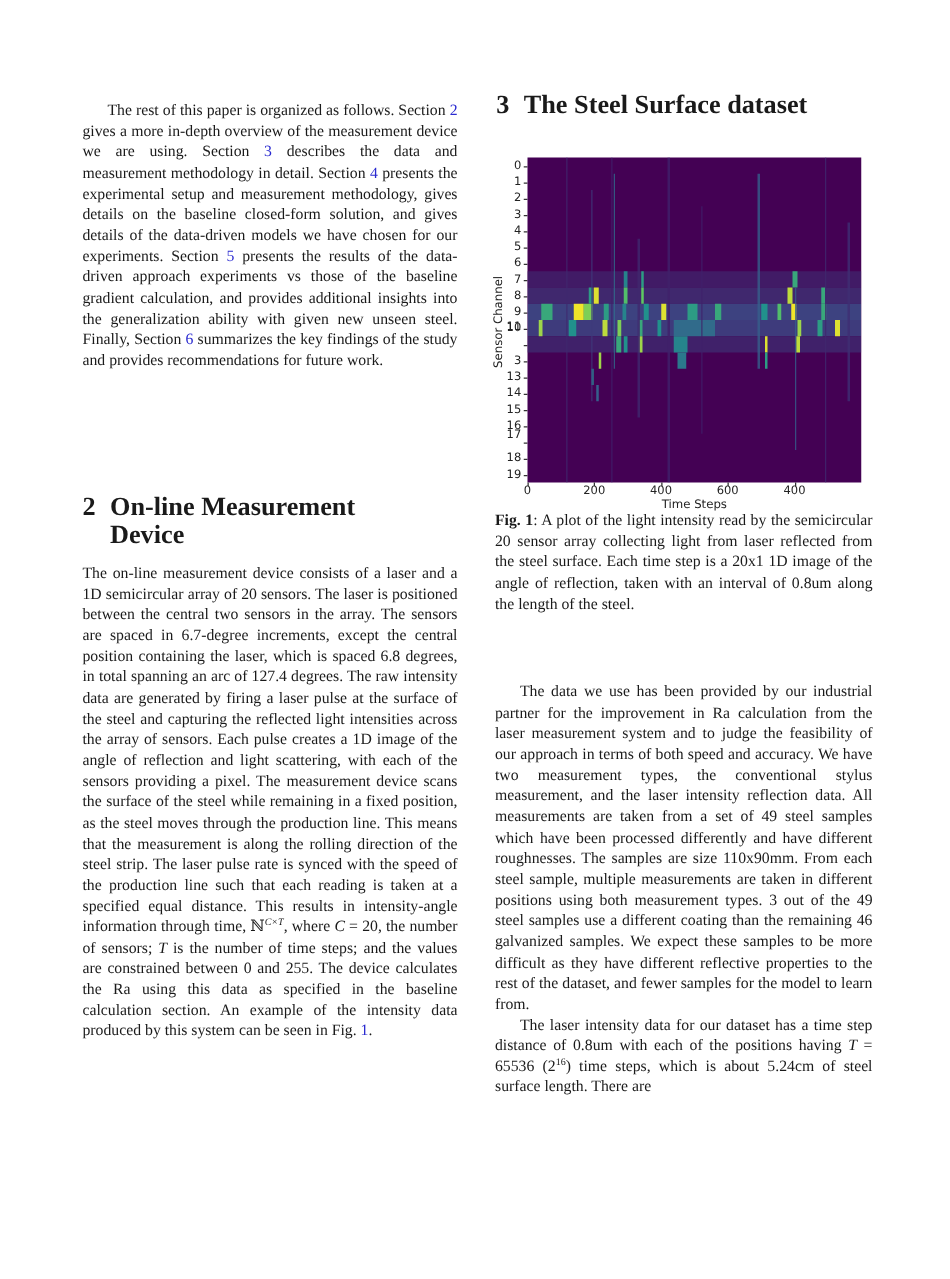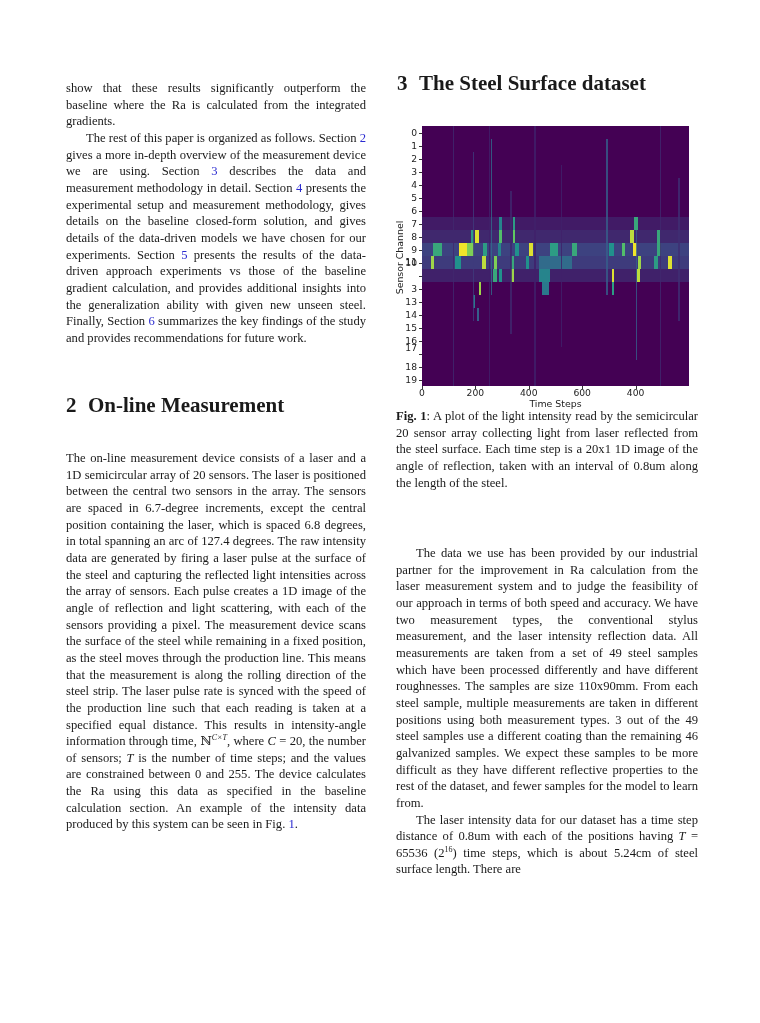--- a/index.html
+++ b/index.html
@@ -35,26 +35,26 @@
   .caption { position: absolute; left: 396px; top: 408px; width: 302px; font-size: 12.6px; line-height: 16.65px;
              text-align: justify; font-family: "Liberation Serif", "DejaVu Serif", serif; }
   .caption b { font-weight: bold; }
   sup { font-size: 8px; line-height: 0; }
   .math { font-style: italic; }
 </style>
 </head>
 <body>
 
 <div class="col col-left">
-  <p class="para">show that these results significantly outperform the baseline where the Ra is calculated from the integrated gradients.</p>
   <p class="para indent"><span>The rest of this paper is organized as follows. Section </span><span class="ref">2</span><span> gives a more in-depth overview of the measurement device we are using. Section </span><span class="ref">3</span><span> describes the data and measurement methodology in detail. Section </span><span class="ref">4</span><span> presents the experimental setup and measurement methodology, gives details on the baseline closed-form solution, and gives details of the data-driven models we have chosen for our experiments. Section </span><span class="ref">5</span><span> presents the results of the data-driven approach experiments vs those of the baseline gradient calculation, and provides additional insights into the generalization ability with given new unseen steel. Finally, Section </span><span class="ref">6</span><span> summarizes the key findings of the study and provides recommendations for future work.</span></p>
 </div>
 
 <h2 class="sec-title h2-left">
   <span class="sec-num">2</span><span>On-line Measurement</span>
+  <span class="sec-hang">Device</span>
 </h2>
 
 <div class="col" style="left:66px; top:450px; width:300px;">
   <p class="para"><span>The on-line measurement device consists of a laser and a 1D semicircular array of 20 sensors. The laser is positioned between the central two sensors in the array. The sensors are spaced in 6.7-degree increments, except the central position containing the laser, which is spaced 6.8 degrees, in total spanning an arc of 127.4 degrees. The raw intensity data are generated by firing a laser pulse at the surface of the steel and capturing the reflected light intensities across the array of sensors. Each pulse creates a 1D image of the angle of reflection and light scattering, with each of the sensors providing a pixel. The measurement device scans the surface of the steel while remaining in a fixed position, as the steel moves through the production line. This means that the measurement is along the rolling direction of the steel strip. The laser pulse rate is synced with the speed of the production line such that each reading is taken at a specified equal distance. This results in intensity-angle information through time, </span><span class="math" style="font-style:normal">ℕ</span><sup class="math">C×T</sup><span>, where </span><span class="math">C</span><span> = 20, the number of sensors; </span><span class="math">T</span><span> is the number of time steps; and the values are constrained between 0 and 255. The device calculates the Ra using this data as specified in the baseline calculation section. An example of the intensity data produced by this system can be seen in Fig. </span><span class="ref">1</span><span>.</span></p>
 </div>
 
 <h2 class="sec-title h3-right">
   <span class="sec-num">3</span><span>The Steel Surface dataset</span>
 </h2>
 

